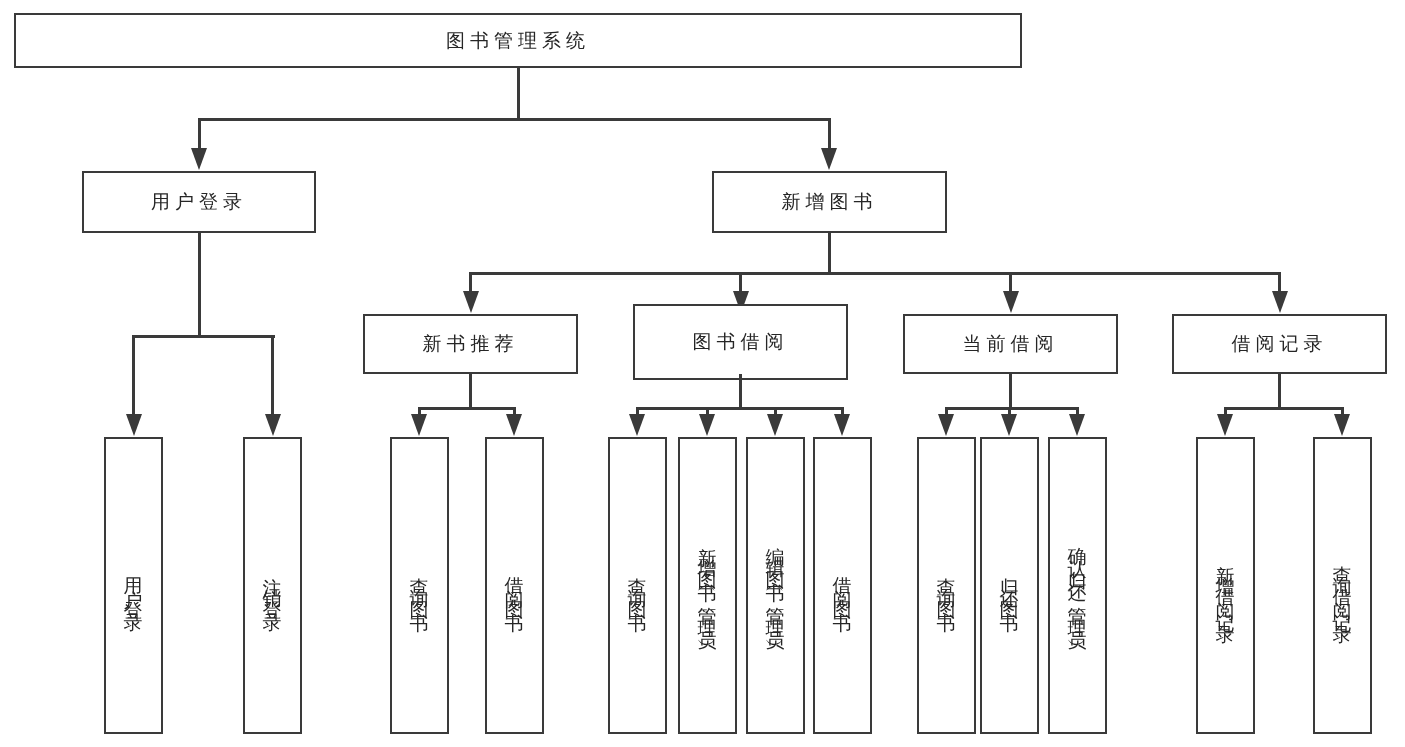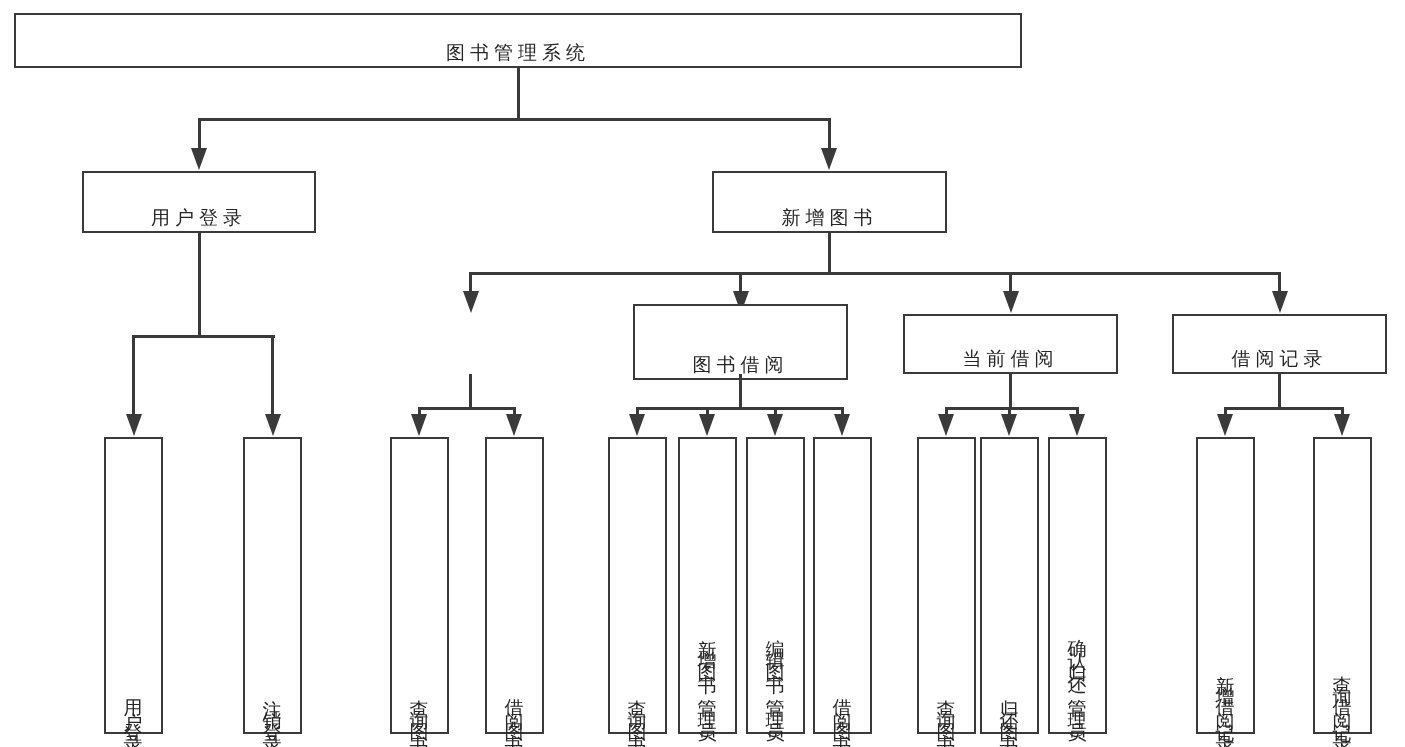--- a/index.html
+++ b/index.html
@@ -14,21 +14,21 @@
     width:1405px;height:747px;
     background:var(--bg);
     font-family:"Liberation Sans","DejaVu Sans",sans-serif;
     overflow:hidden;
   }
   .box{
     position:absolute;
     box-sizing:border-box;
     background:#fff;
     border:2.5px solid var(--line);
-    display:flex;align-items:flex-end;justify-content:center;
+    display:flex;align-items:center;justify-content:center;
     color:var(--text);
   }
   .hlabel{
     font-size:19px;
     letter-spacing:5px;
     white-space:nowrap;
   }
   .vtext{
     writing-mode:vertical-rl;
     text-orientation:mixed;
@@ -88,20 +88,23 @@
   <div class="hl" style="left:469px;top:272px;width:812px"></div>
   <div class="vl" style="left:469px;top:272px;height:21px"></div>
   <div class="vl" style="left:739px;top:272px;height:21px"></div>
   <div class="vl" style="left:1009px;top:272px;height:21px"></div>
   <div class="vl" style="left:1278px;top:272px;height:21px"></div>
   <div class="arrow" style="left:463px;top:291px"></div>
   <div class="arrow" style="left:733px;top:291px"></div>
   <div class="arrow" style="left:1003px;top:291px"></div>
   <div class="arrow" style="left:1272px;top:291px"></div>
 
+  <div class="box" style="left:363px;top:314px;width:215px;height:60px">
+    <span class="hlabel">新书推荐</span>
+  </div>
   <div class="box" style="left:633px;top:304px;width:215px;height:76px">
     <span class="hlabel">图书借阅</span>
   </div>
   <div class="box" style="left:1172px;top:314px;width:215px;height:60px">
     <span class="hlabel">借阅记录</span>
   </div>
   <div class="box" style="left:903px;top:314px;width:215px;height:60px">
     <span class="hlabel">当前借阅</span>
   </div>
 

